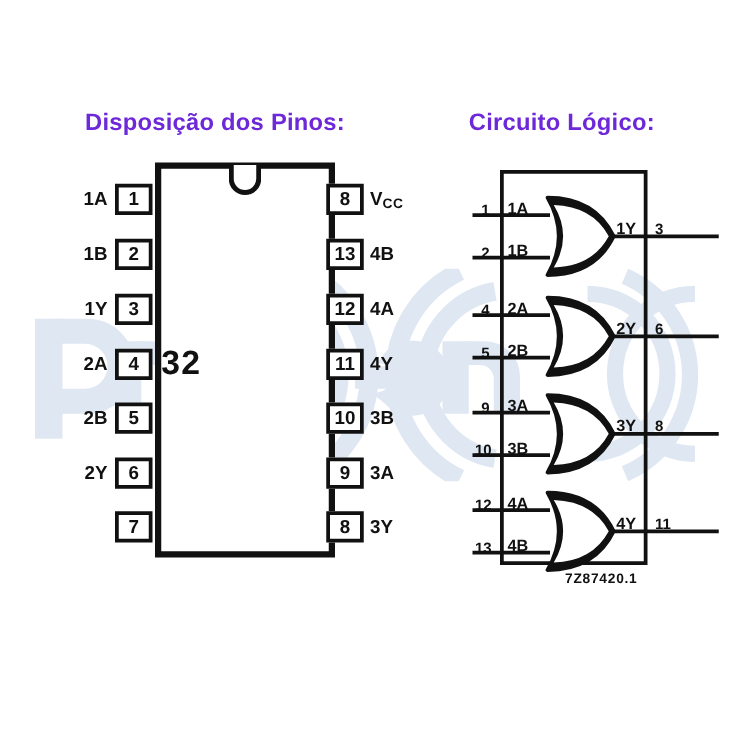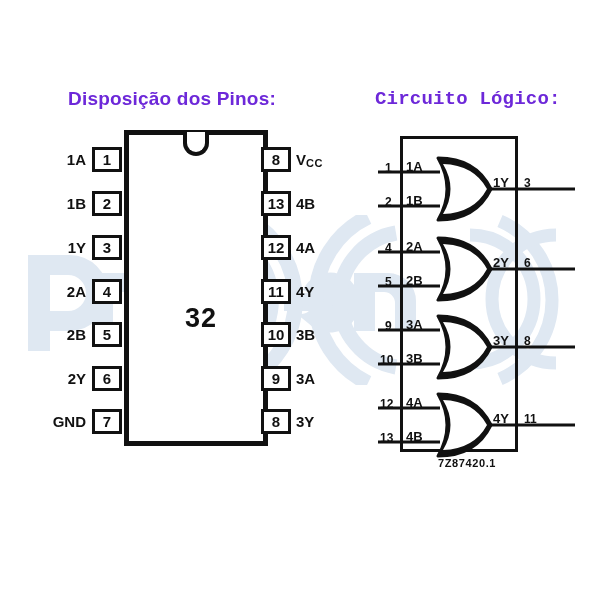--- a/index.html
+++ b/index.html
@@ -25,21 +25,21 @@
   }
   .title {
     position: absolute;
     font-size: 19px;
     font-weight: bold;
     color: #6d28d9;
     letter-spacing: 0.2px;
     white-space: nowrap;
   }
   #title-pinout { left: 68px; top: 88px; }
-  #title-logic  { left: 375px; top: 88px; font-family: Liberation Mono, monospace; }
+  #title-logic  { left: 375px; top: 88px; }
 
   
   #dip {
     position: absolute;
     left: 124px;
     top: 130px;
     width: 144px;
     height: 316px;
     border: 5px solid #111111;
     background: #ffffff;
@@ -56,26 +56,24 @@
     border: 4px solid #111111;
     border-top: none;
     border-radius: 0 0 14px 14px;
     box-sizing: border-box;
   }
   #dip-marking {
     position: absolute;
     left: 0;
     top: 140px;
     width: 144px;
-    text-align: center;
     font-size: 27px;
     font-weight: bold;
     color: #111111;
     letter-spacing: 1px;
-    margin-top: 28px;
   }
   .pinbox {
     position: absolute;
     width: 30px;
     height: 25px;
     border: 3px solid #111111;
     background: #ffffff;
     box-sizing: border-box;
     font-size: 15px;
     font-weight: bold;
@@ -117,21 +115,21 @@
     position: absolute;
     font-size: 13px;
     font-weight: bold;
     color: #111111;
     white-space: nowrap;
     line-height: 13px;
   }
   .lg-pinnum { font-size: 12px; }
   #refcode {
     position: absolute;
-    left: 438px;
+    left: 452px;
     top: 457px;
     font-size: 11px;
     font-weight: bold;
     color: #111111;
     letter-spacing: 0.6px;
     font-family: "Liberation Sans", sans-serif;
   }
 </style>
 </head>
 <body>
@@ -175,21 +173,20 @@
     <div id="dip-notch"></div>
     <div id="dip-marking">32</div>
   </div>
 
   <div class="pinlabel left" style="top:147px">1A</div>
   <div class="pinlabel left" style="top:191px">1B</div>
   <div class="pinlabel left" style="top:235px">1Y</div>
   <div class="pinlabel left" style="top:279px">2A</div>
   <div class="pinlabel left" style="top:322px">2B</div>
   <div class="pinlabel left" style="top:366px">2Y</div>
-  <div class="pinlabel left" style="top:409px">GND</div>
 
   <div class="pinbox left" style="top:147px">1</div>
   <div class="pinbox left" style="top:191px">2</div>
   <div class="pinbox left" style="top:235px">3</div>
   <div class="pinbox left" style="top:279px">4</div>
   <div class="pinbox left" style="top:322px">5</div>
   <div class="pinbox left" style="top:366px">6</div>
   <div class="pinbox left" style="top:409px">7</div>
 
   <div class="pinbox right" style="top:147px">8</div>

